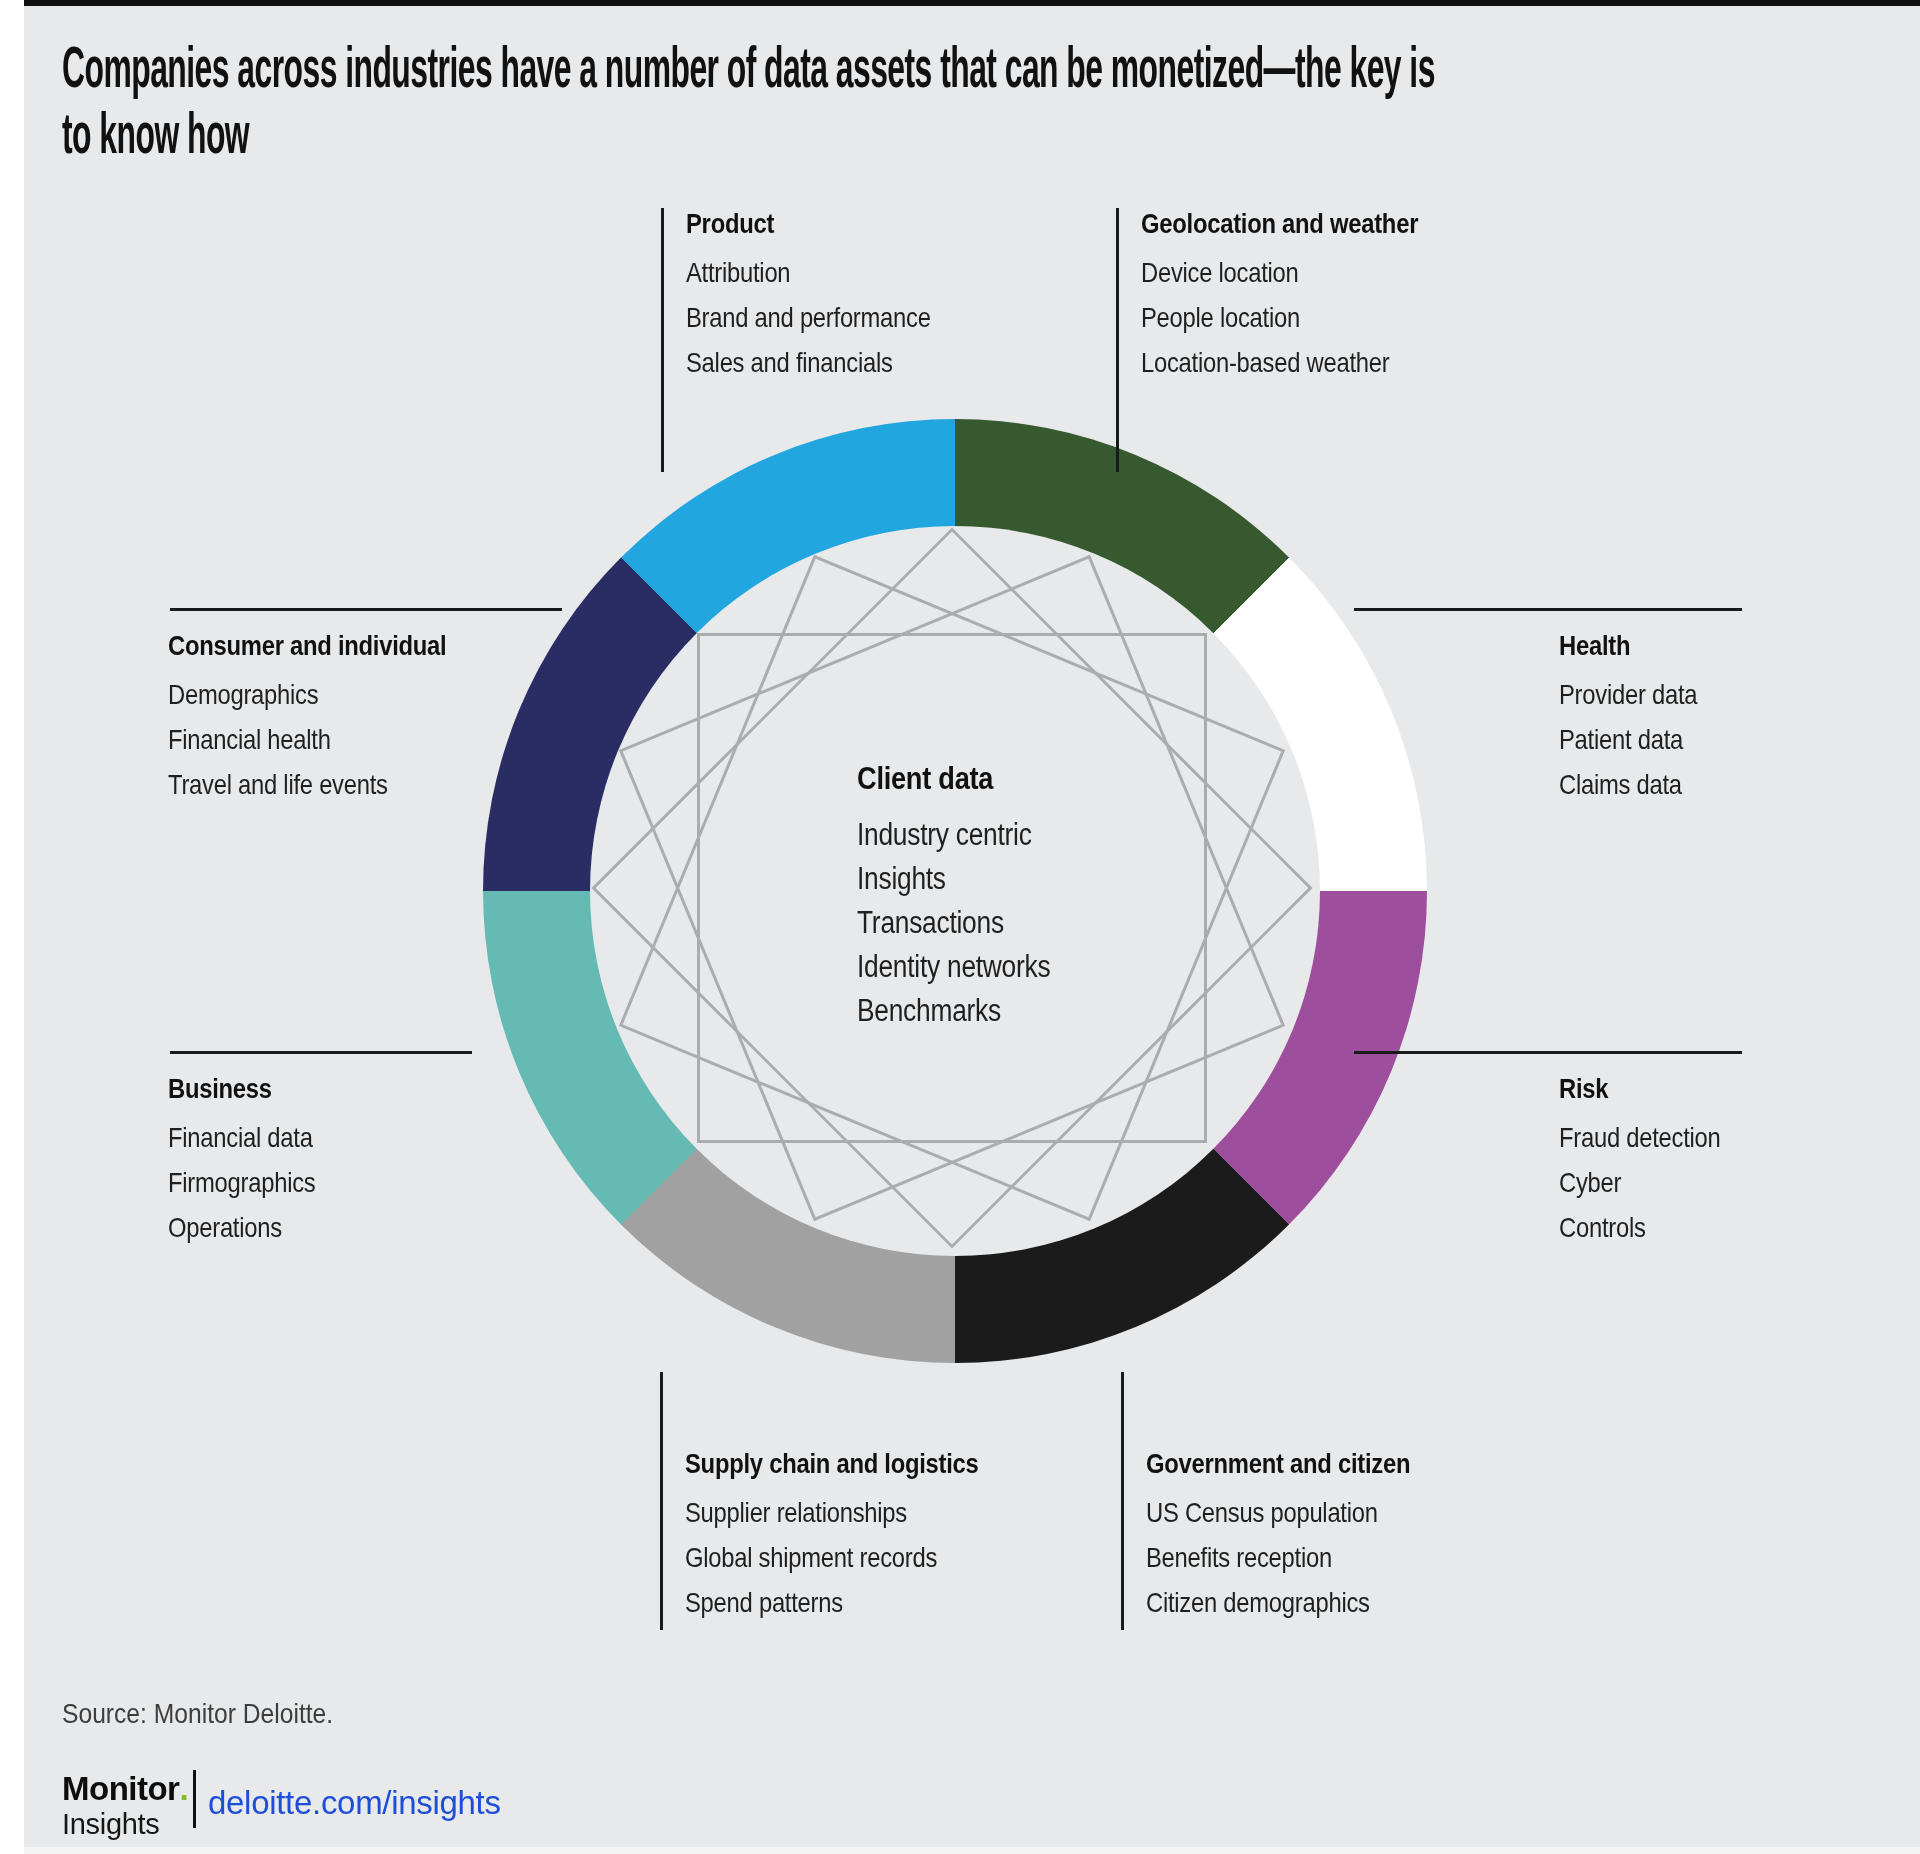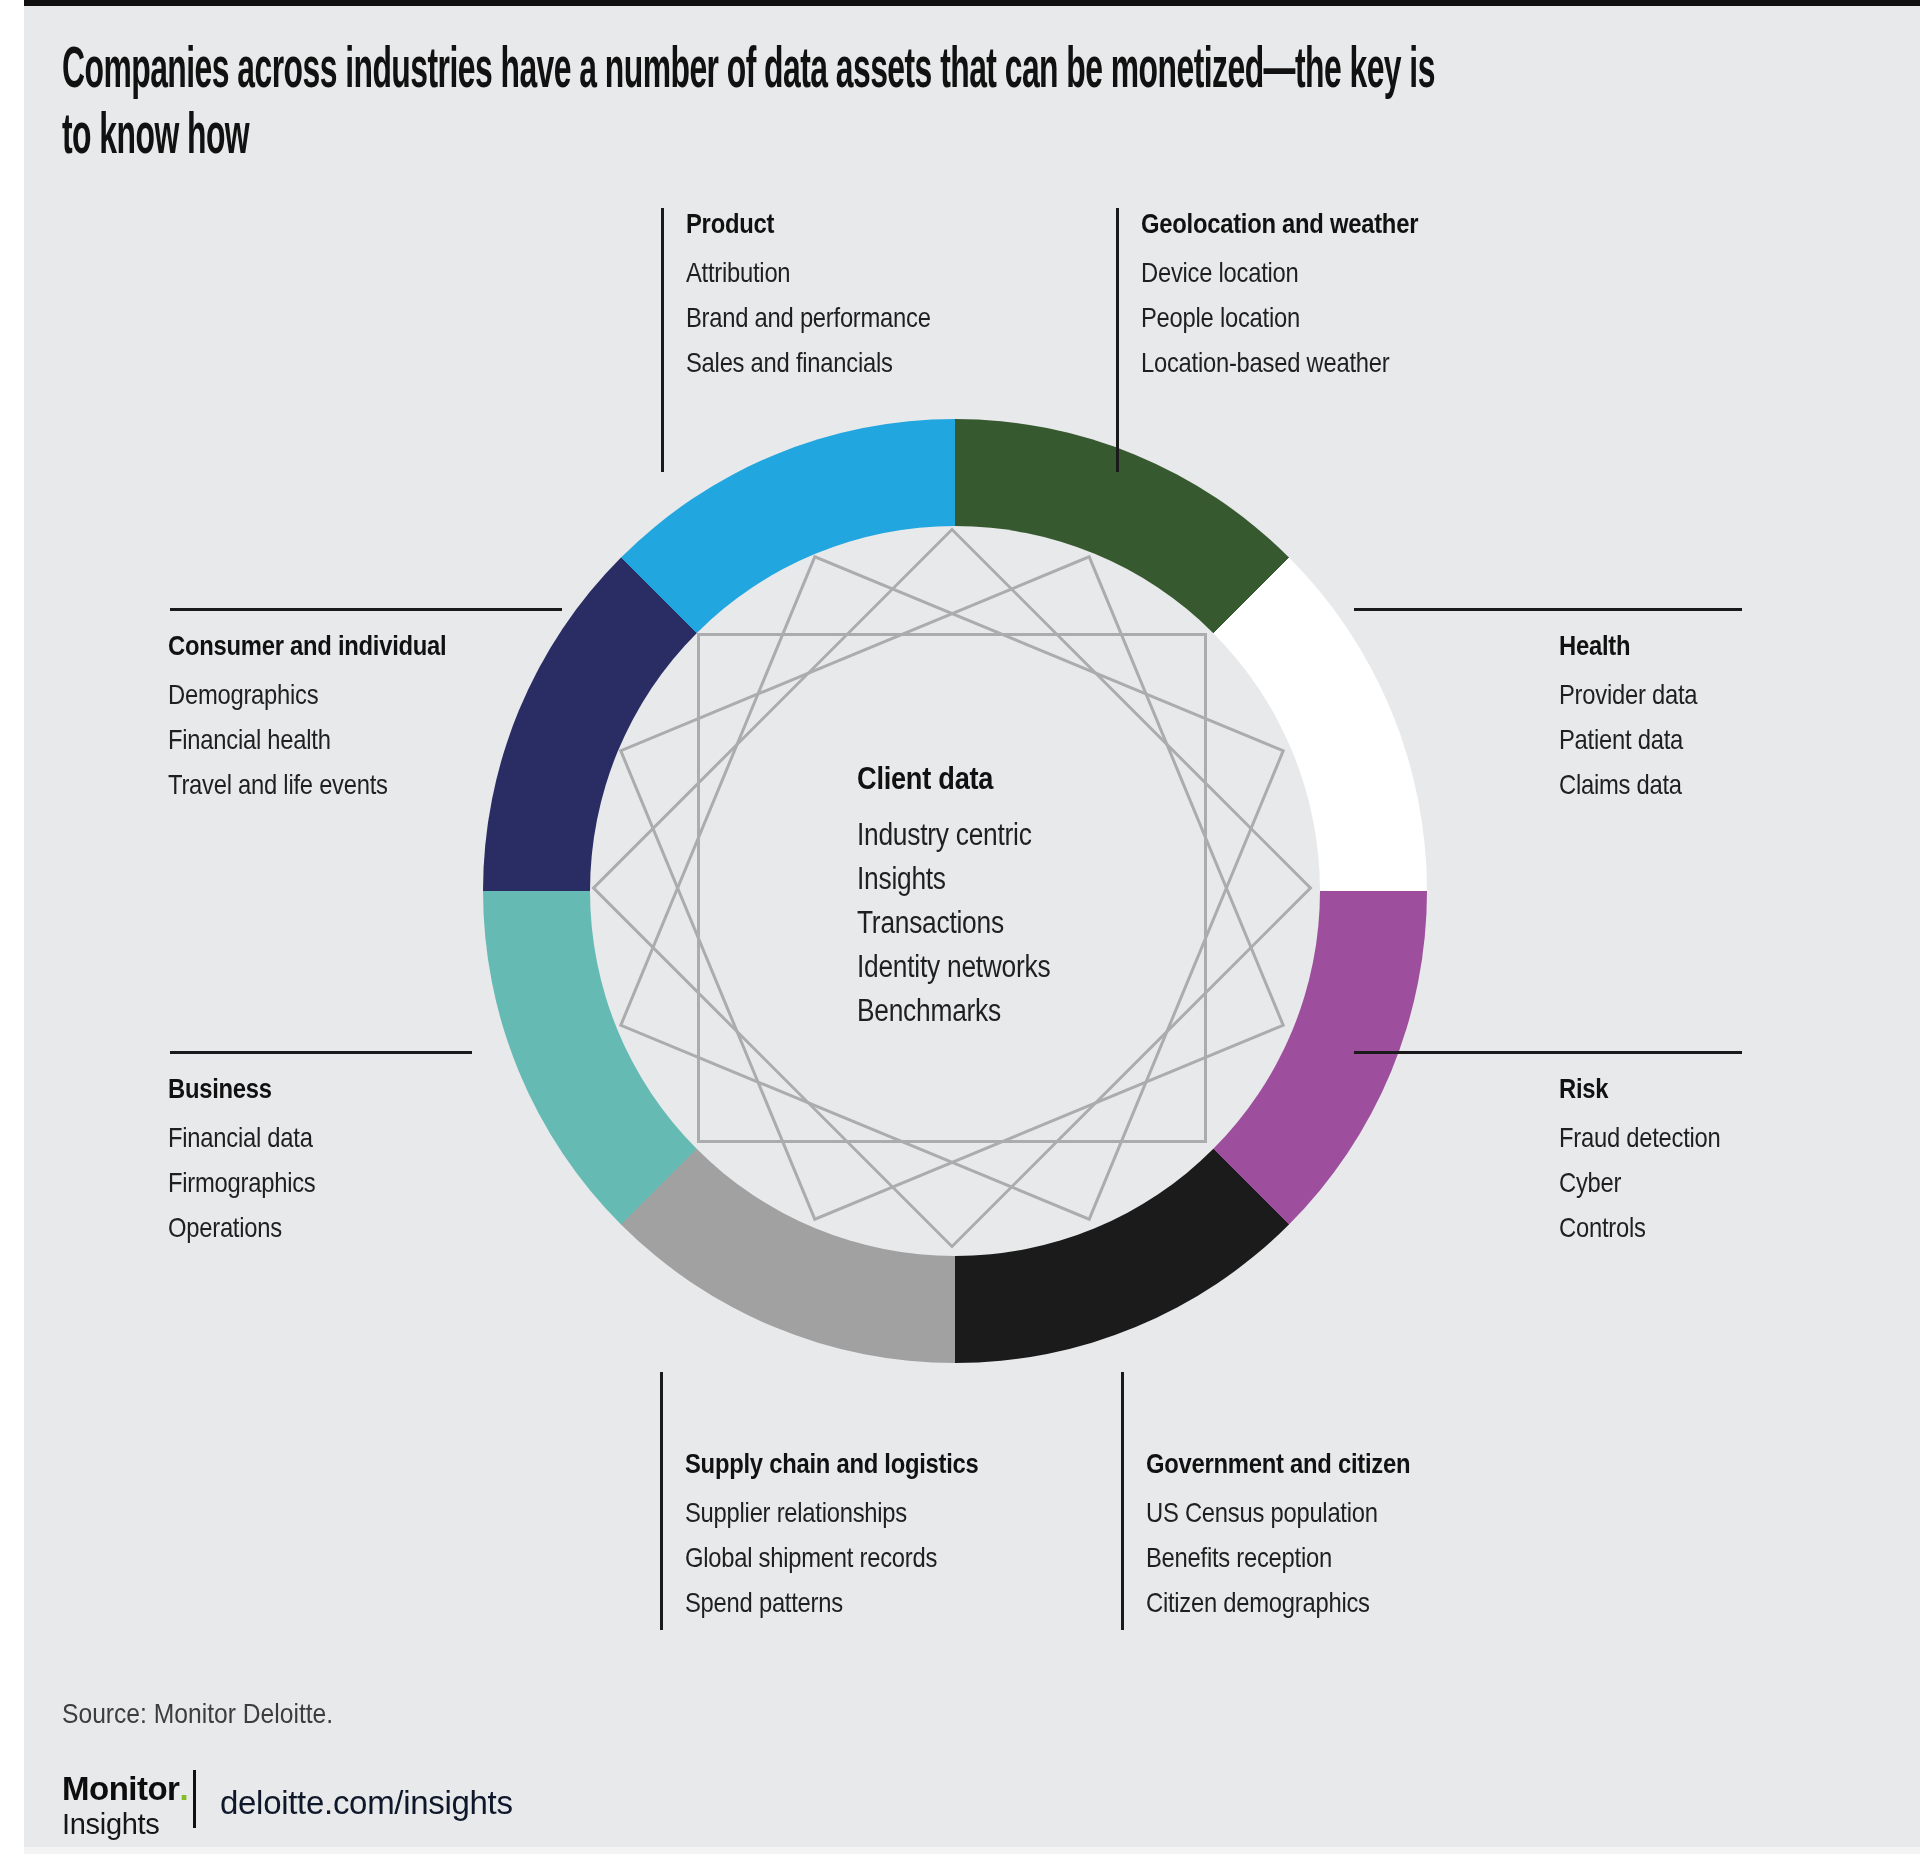--- a/index.html
+++ b/index.html
@@ -44,21 +44,21 @@
   .hline{position:absolute;height:3px;background:var(--line);}
 
   .source-note{position:absolute;left:38px;top:1698px;font-size:28px;color:var(--muted);
     transform:scaleX(.88);transform-origin:left top;}
 
   .logo{position:absolute;left:38px;top:1772px;line-height:1;}
   .logo-primary{font-size:33px;font-weight:800;color:#0d0d0d;letter-spacing:-.5px;}
   .logo-dot{font-size:33px;font-weight:800;color:var(--logo_green);}
   .logo-secondary{font-size:29px;color:#161616;margin-top:5px;letter-spacing:-.3px;}
   .logo-divider{position:absolute;left:169px;top:1770px;width:3px;height:58px;background:#111;}
-  .site-link{position:absolute;left:196px;top:1784px;font-size:33px;color:#0f172a;letter-spacing:-.3px;}
+  .site-link{position:absolute;left:184px;top:1784px;font-size:33px;color:#1d4ed8;letter-spacing:-.3px;}
 
   .bottom-strip{position:absolute;left:0;top:1847px;width:1920px;height:7px;background:var(--bottom_strip);}
 </style>
 </head>
 <body>
 
 <div id="canvas">
 
   <div class="top-bar"></div>
 

